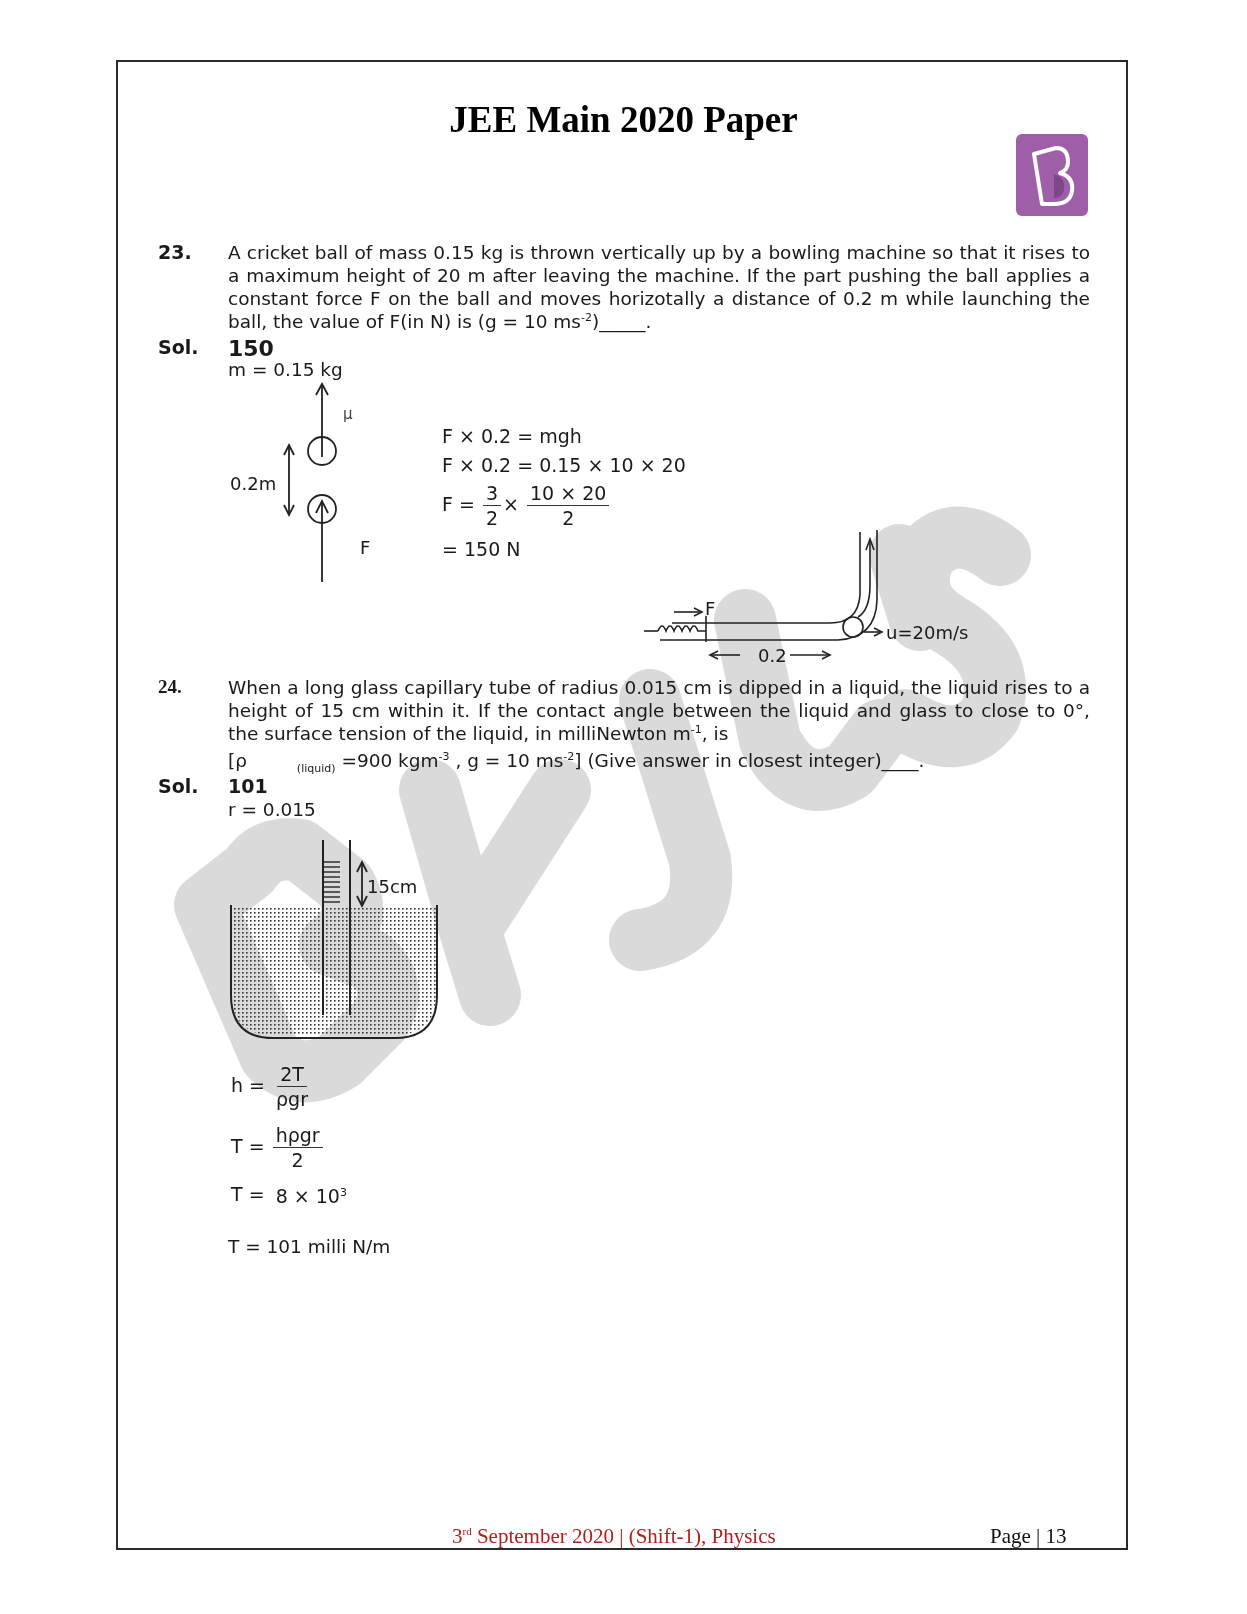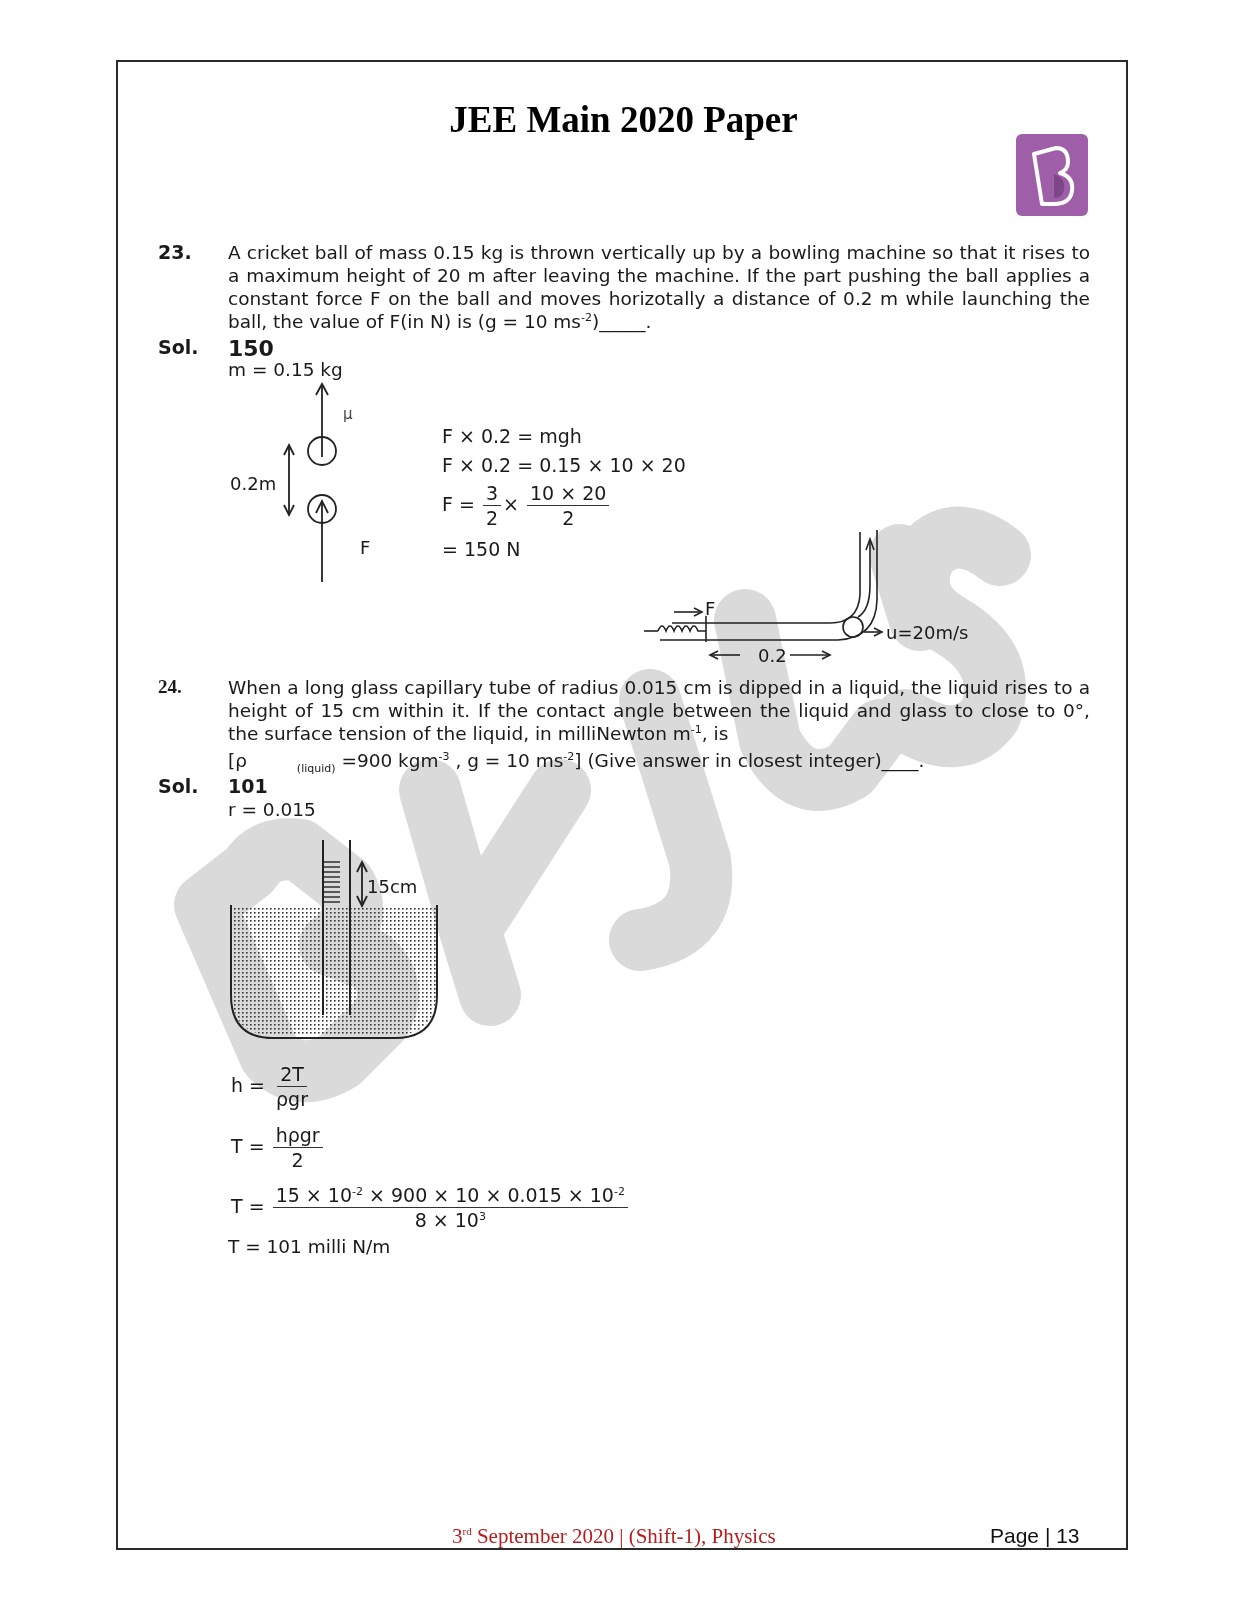--- a/index.html
+++ b/index.html
@@ -19,21 +19,21 @@
   .bold { font-weight:bold; }
   sup { font-size:11px; vertical-align:super; line-height:0; }
   sub { font-size:11px; vertical-align:sub; line-height:0;margin-left:44px; }
   .eq { position:absolute; font-size:19px; white-space:nowrap; }
   .frac { display:inline-flex; flex-direction:column; align-items:center; vertical-align:middle; margin:0 2px; }
   .frac .num { border-bottom:1.3px solid #333; padding:0 3px; line-height:24px; }
   .frac .den { line-height:24px; padding:0 3px; }
   .diagram { position:absolute; overflow:visible; }
   .diag-label { position:absolute; font-size:18px; white-space:nowrap; }
   .footer-left { position:absolute; left:452px; top:1524px; font-family:"Liberation Serif", serif; font-size:21px; color:#b91c1c; }
-  .footer-right { position:absolute; left:990px; top:1524px; font-family:Liberation Sans, sans-serif; font-size:21px; color:#111; }
+  .footer-right { position:absolute; left:990px; top:1524px; font-family:Liberation Serif, serif; font-size:21px; color:#111; }
 </style>
 </head>
 <body>
 
 <svg class="watermark" viewBox="0 0 1247 1614">
   <g fill="none" stroke="#dadada" stroke-width="62" stroke-linecap="round" stroke-linejoin="round">
 
     <path d="M205 905 L270 1055 Q300 1085 340 1060 L380 1020 Q400 985 370 960 L330 945 Q365 920 345 885 L300 850 Q265 845 250 870 Z"></path>
 
     <path d="M430 790 L470 930 M470 930 L560 790 M470 930 L490 995"></path>
@@ -179,20 +179,19 @@
 <div class="eq" style="left:231px; top:1123px;">
   <span>T =</span>
   <span class="frac">
       <span class="num">hρgr</span>
       <span class="den">2</span>
     </span>
 </div>
 <div class="eq" style="left:231px; top:1183px;">
   <span>T =</span>
   <span class="frac">
-      <span class="num"><span>15 × 10</span><sup>-2</sup><span> × 900 × 10 × 0.015 × 10</span><sup>-2</sup></span>
       <span class="den"><span>8 × 10</span><sup>3</sup></span>
     </span>
 </div>
 <div class="line" style="top:1236px;">T = 101 milli N/m</div>
 
 <div class="footer-left"><span>3</span><sup>rd</sup><span> September 2020 | (Shift-1), Physics</span></div>
 <div class="footer-right">Page | 13</div>
 
 </body></html>

